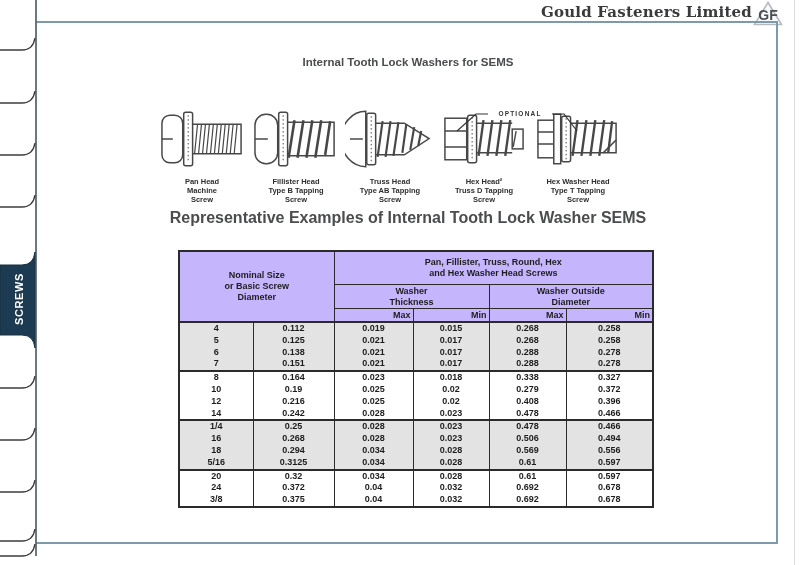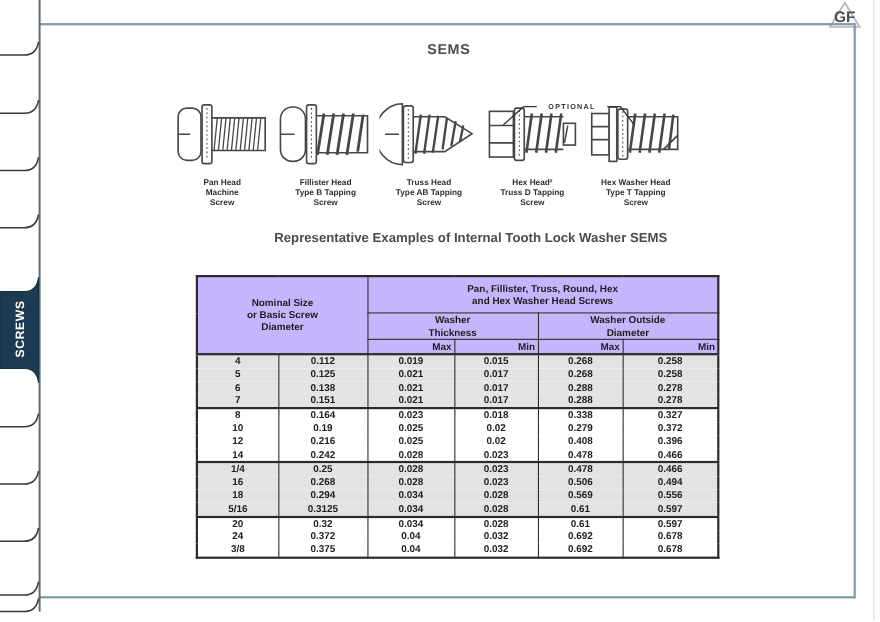--- a/index.html
+++ b/index.html
@@ -22,24 +22,24 @@
   
   .sidebar-svg{position:absolute;left:0;top:0;}
   .tab-label-wrap{position:absolute;left:1px;top:257px;width:35px;height:84px;
                   display:flex;align-items:center;justify-content:center;color:#fff;}
   .tab-label-wrap span{transform:rotate(-90deg);font-weight:bold;font-size:11px;letter-spacing:0.6px;}
 
   
   .h1,.h2,.h3{position:absolute;left:38px;width:740px;text-align:center;font-weight:bold;color:#4b4c4e;}
   .h1{top:37px;font-size:13px;letter-spacing:0.6px;}
   .h2{top:56px;font-size:11.5px;}
-  .h3{top:209px;font-size:12px;padding-left:20px;}
-
-  
-  .diagram{position:absolute;left:38px;top:90px;width:704px;height:112px;}
+  .h3{top:209px;font-size:16px;}
+
+  
+  .diagram{position:absolute;left:38px;top:107px;width:704px;height:112px;}
   .figrow{display:flex;justify-content:center;gap:3px;}
   .figure{width:91px;text-align:center;}
   .screw-label{font-size:7.5px;font-weight:bold;line-height:9px;color:#2e2e2e;margin-top:2px;}
   .optional-overlay{position:absolute;left:392px;top:-2px;}
 
   
   .table-wrap{position:absolute;left:178px;top:250px;}
   table.sems{border-collapse:collapse;table-layout:fixed;width:474px;
              font-family:"Liberation Sans",sans-serif;}
   table.sems th, table.sems td{border:1.6px solid #2b2b2b;text-align:center;vertical-align:middle;padding:0 2px;}
@@ -56,20 +56,21 @@
   .page-number{position:absolute;left:38px;top:547px;width:714px;text-align:center;
                font-size:11px;font-weight:bold;color:#3c3c3c;margin-top:20px;}
 
   svg text{font-family:"Liberation Sans",sans-serif;}
 </style>
 </head>
 <body>
 
 <div class="page">
 
+  <div class="company">Gould Fasteners Limited</div>
   <svg class="logo" width="32" height="27" viewBox="0 0 32 27">
     <path d="M16 2.5 L29.5 24.5 L2.5 24.5 Z" fill="#fafbfc" stroke="#b5babf" stroke-width="1.6"></path>
     <text x="16" y="20" text-anchor="middle" font-size="14" font-weight="bold" font-family="DejaVu Serif, serif" fill="#4a4e52">GF</text>
   </svg>
 
   <div class="top-line"></div>
   <div class="right-line"></div>
   <div class="bottom-line"></div>
   <div class="edge-line"></div>
 
@@ -85,21 +86,21 @@
       <path d="M0 492 H22 Q33 492 35 480"></path>
       <path d="M0 541 H22 Q33 541 35 529"></path>
       <path d="M0 556 H22 Q33 556 35 544"></path>
     </g>
     <path d="M0 265 H22 Q33.5 265 35 252 L35 348 Q33.5 335 22 335 H0 Z" fill="#1c3a51" stroke="#16303f" stroke-width="1"></path>
   </svg>
   <div class="tab-label-wrap">
     <span>SCREWS</span>
   </div>
 
-  <div class="h1">SEMS</div>
+  <div class="h2">Internal Tooth Lock Washers for SEMS</div>
 
   <div class="diagram">
     <div class="figrow">
 
       <div class="figure">
         <svg width="91" height="64" viewBox="0 0 92 64">
           <g stroke="#474747" fill="#fff" stroke-width="1.5">
             <rect x="5" y="8" width="21" height="48" rx="8"></rect>
             <path d="M5 32 H16" fill="none"></path>
             <rect x="27" y="5" width="9" height="54" rx="2"></rect>

